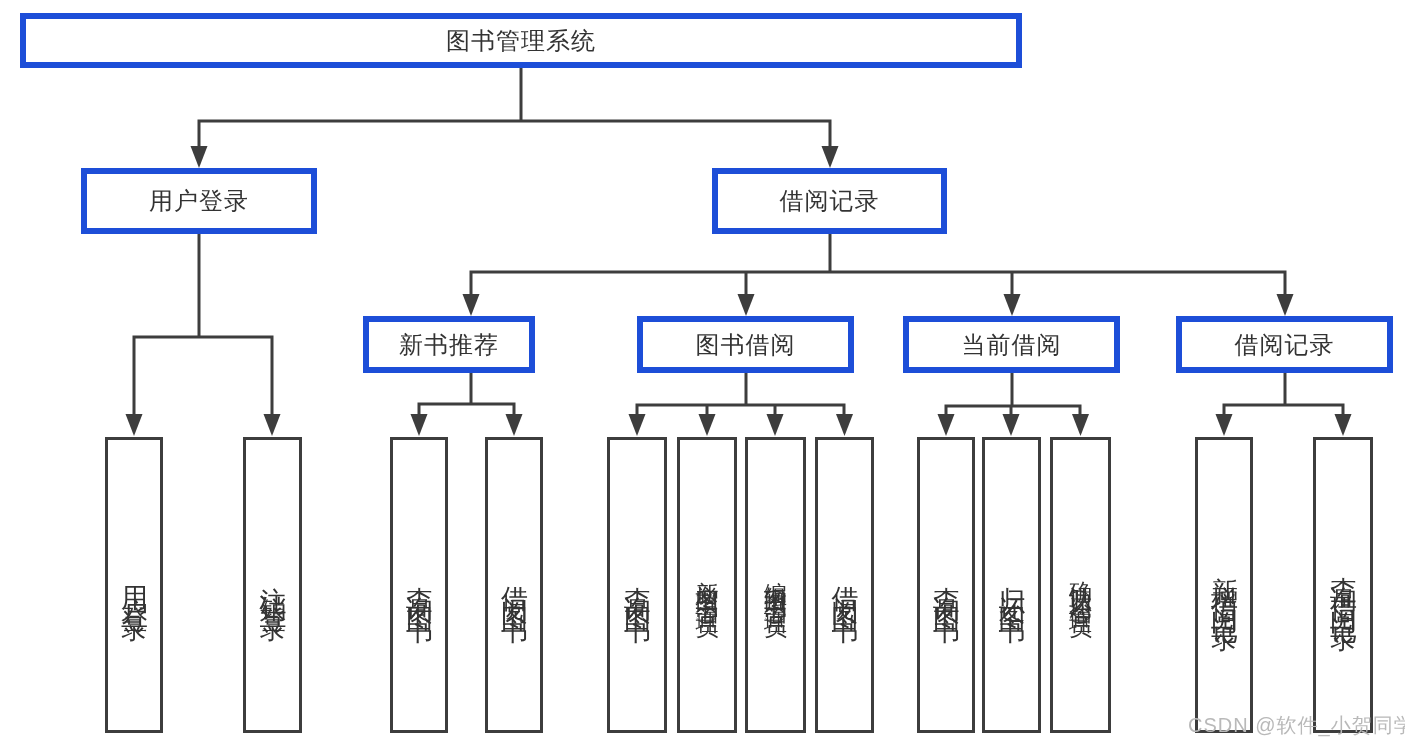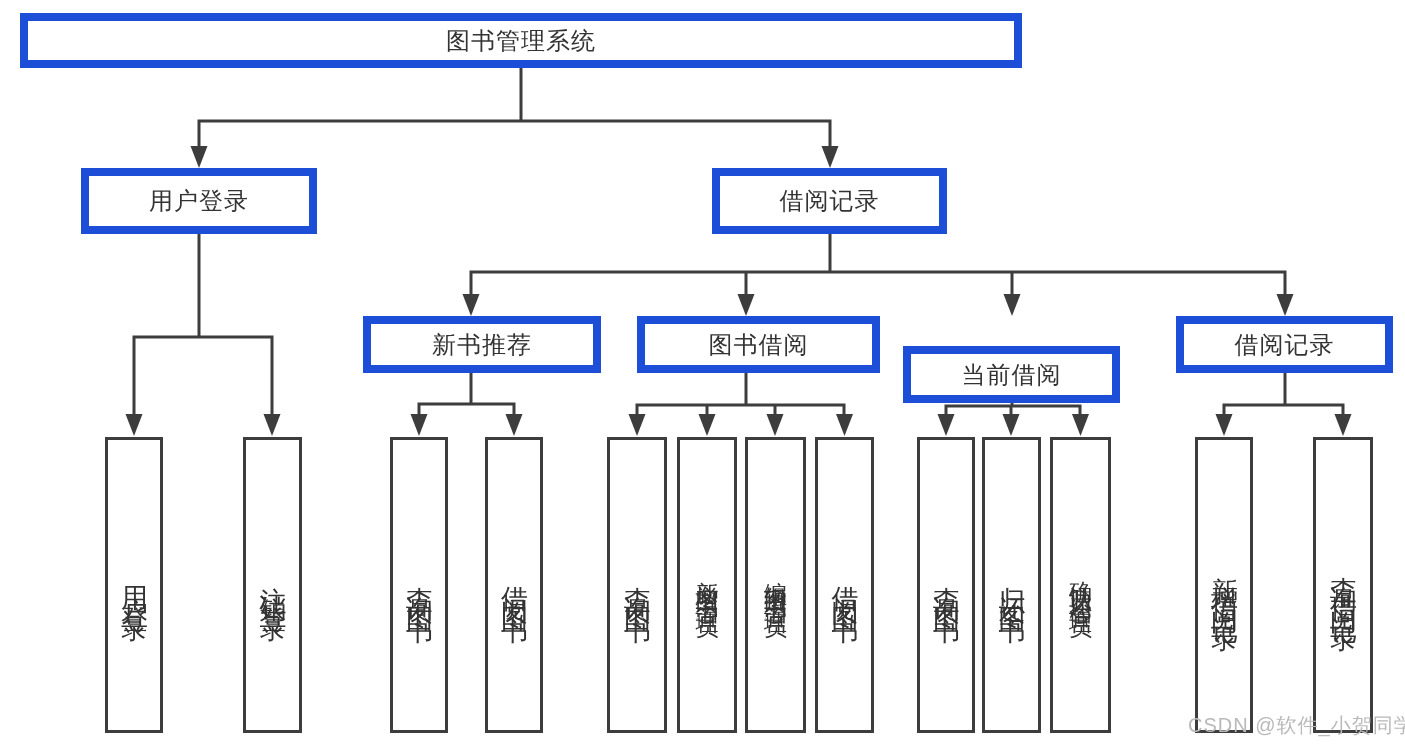--- a/index.html
+++ b/index.html
@@ -6,21 +6,21 @@
   #canvas {
     position:relative;
     width:1405px; height:747px;
     background:#ffffff;
     font-family:"Liberation Sans", sans-serif;
     overflow:hidden;
   }
   .hnode {
     position:absolute;
     box-sizing:border-box;
-    border:8px solid #1d4ed8;
+    border:6px solid #1d4ed8;
     background:#ffffff;
     display:flex; align-items:center; justify-content:center;
     font-size:24px; color:#333333;
     letter-spacing:1px;
     z-index:2;
   }
   .vnode {
     position:absolute;
     box-sizing:border-box;
     border:3px solid #3d3d3d;
@@ -126,23 +126,23 @@
       <path class="arrow" d="M1215.5 414 H1232.5 L1224 436 Z"></path>
       <path class="arrow" d="M1334.5 414 H1351.5 L1343 436 Z"></path>
     </g>
   </svg>
 
   <div class="hnode" style="left:20px; top:13px; width:1002px; height:55px;">图书管理系统</div>
 
   <div class="hnode" style="left:81px; top:168px; width:236px; height:66px;">用户登录</div>
   <div class="hnode" style="left:712px; top:168px; width:235px; height:66px;">借阅记录</div>
 
-  <div class="hnode" style="left:363px; top:316px; width:238px; height:57px;">新书推荐</div>
-  <div class="hnode" style="left:637px; top:316px; width:243px; height:57px;">图书借阅</div>
-  <div class="hnode" style="left:903px; top:316px; width:217px; height:57px;margin-top:30px;">当前借阅</div>
+  <div class="hnode" style="left:363px; top:316px; width:172px; height:57px;">新书推荐</div>
+  <div class="hnode" style="left:637px; top:316px; width:217px; height:57px;">图书借阅</div>
+  <div class="hnode" style="left:903px; top:316px; width:217px; height:57px;">当前借阅</div>
   <div class="hnode" style="left:1176px; top:316px; width:217px; height:57px;">借阅记录</div>
 
   <div class="vnode" style="left:105px; top:437px; width:58px; height:296px;">
     <span class="vlabel">用户登录</span>
   </div>
   <div class="vnode" style="left:243px; top:437px; width:59px; height:296px;">
     <span class="vlabel">注销登录</span>
   </div>
 
   <div class="vnode" style="left:390px; top:437px; width:58px; height:296px;">

